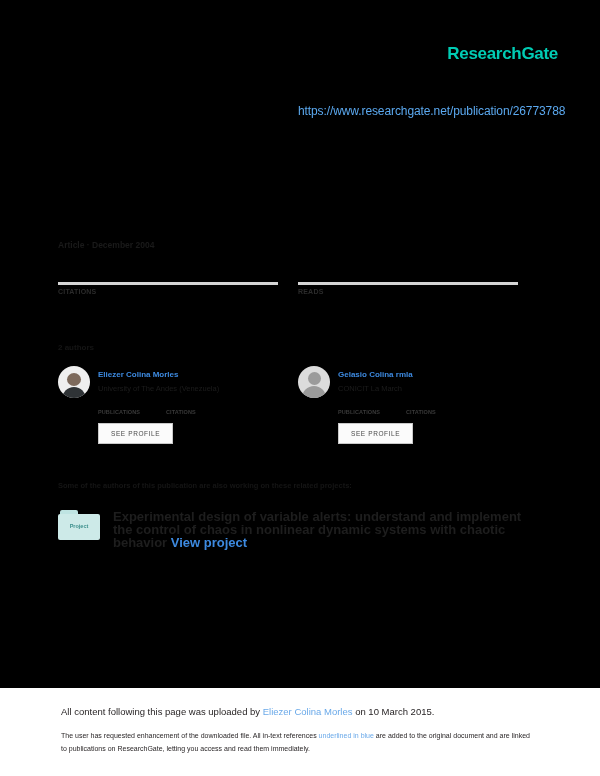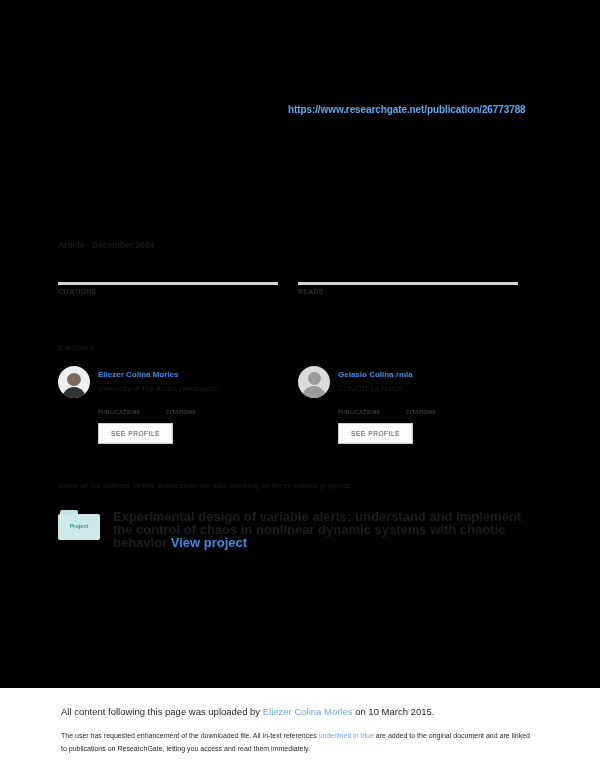--- a/index.html
+++ b/index.html
@@ -36,25 +36,25 @@
     top: 44px;
     color: #00ccb4;
     font-size: 17px;
     font-weight: bold;
     letter-spacing: -0.3px;
     white-space: nowrap;
   }
 
   .doc-url {
     position: absolute;
-    left: 288px;
+    left: 298px;
     top: 104px;
     color: #5ba9f0;
-    font-size: 10px;
-    font-weight: bold;
+    font-size: 12px;
+    font-weight: normal;
     letter-spacing: -0.1px;
     white-space: nowrap;
   }
 
   .article-line {
     position: absolute;
     left: 58px;
     top: 240px;
     color: #1a1a1a;
     font-size: 8.5px;
@@ -283,20 +283,21 @@
     line-height: 13px;
   }
 </style>
 </head>
 <body>
 
 <div class="page">
 
   <div class="scan">
 
+    <div class="rg-logo">ResearchGate</div>
 
     <div class="doc-url">https://www.researchgate.net/publication/26773788</div>
 
     <div class="article-line">Article · December 2004</div>
 
     <div class="stat left">
       <div class="stat-number"></div>
       <div class="stat-rule"></div>
       <div class="stat-label">CITATIONS</div>
     </div>

